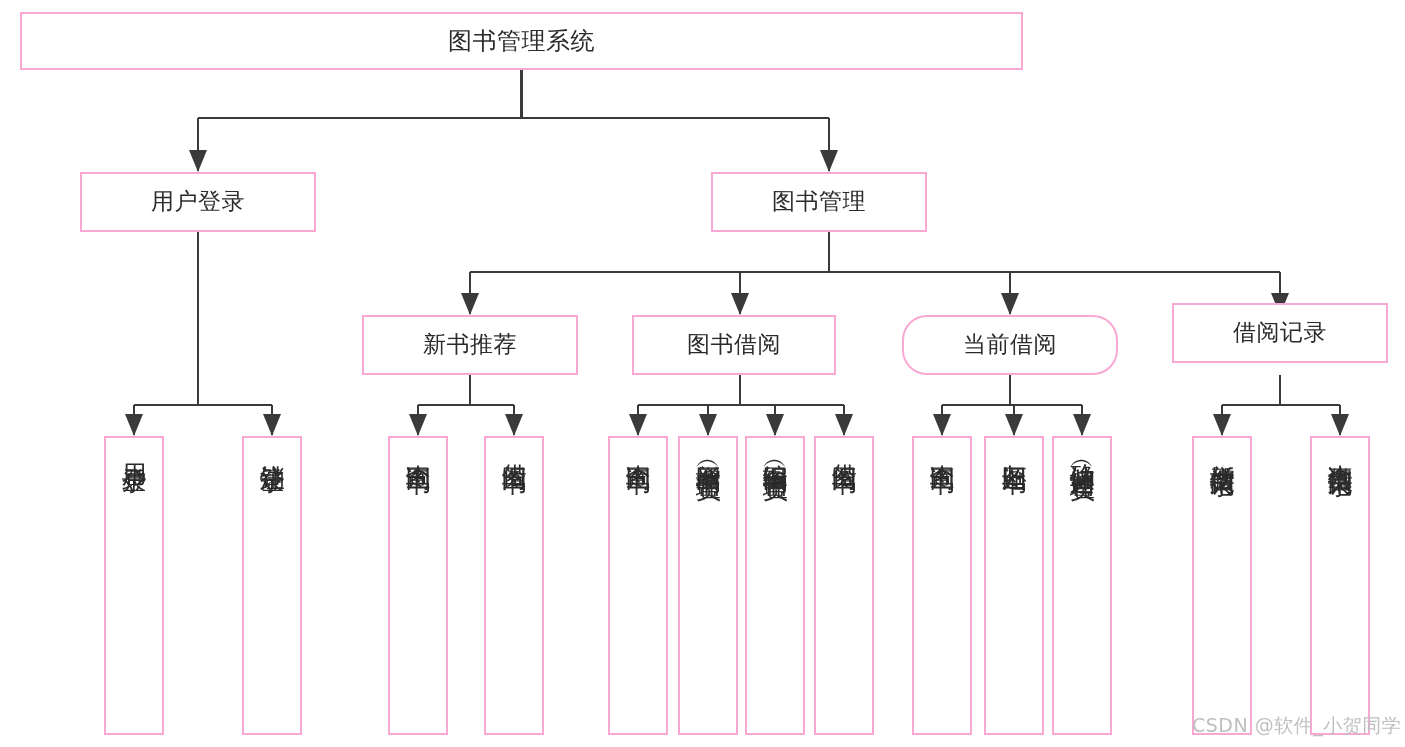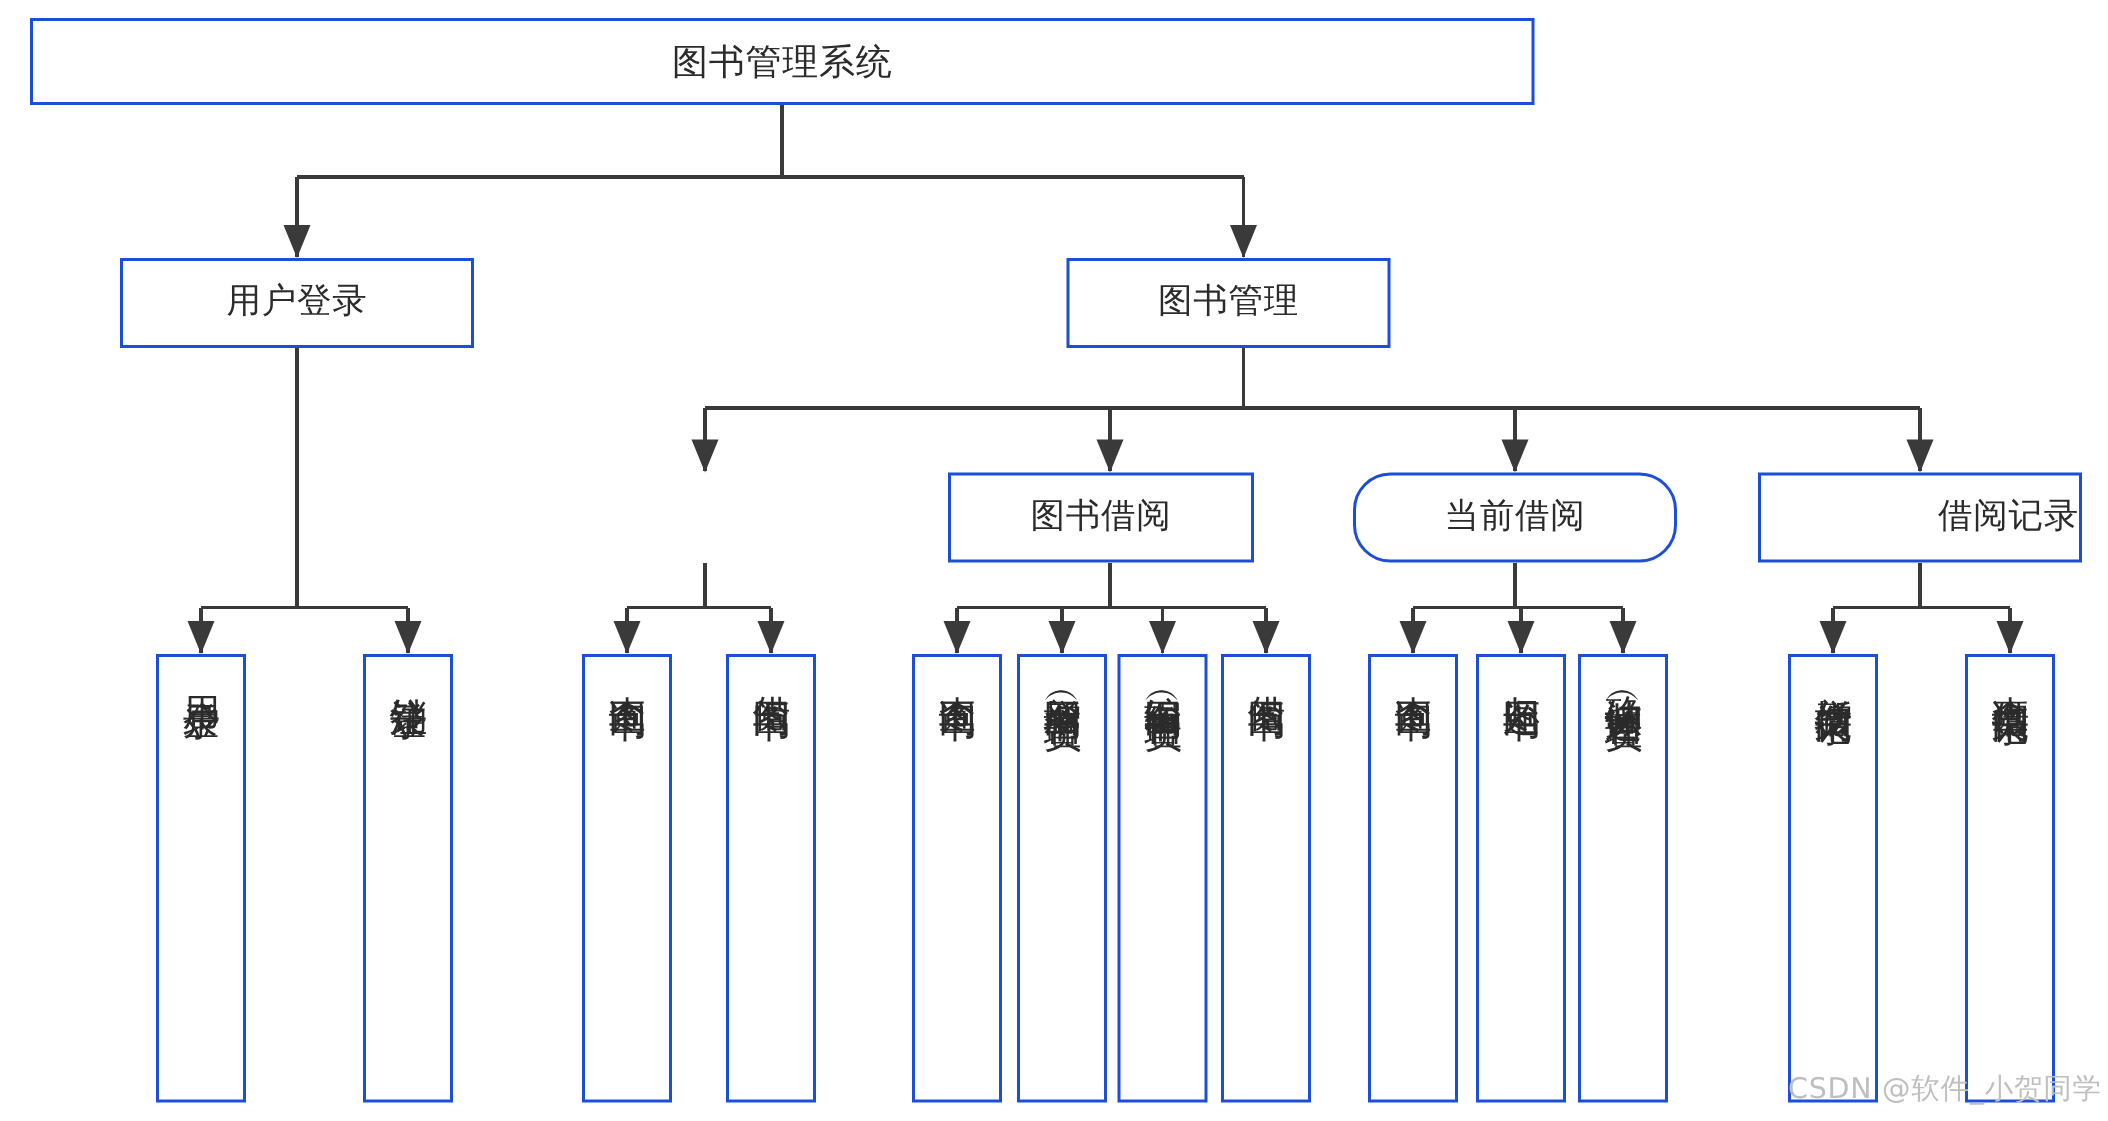--- a/index.html
+++ b/index.html
@@ -20,21 +20,21 @@
     position:absolute;
     left:0; top:0;
     width:1405px;
     height:747px;
     pointer-events:none;
   }
   .node{
     position:absolute;
     box-sizing:border-box;
     background:#ffffff;
-    border:2px solid #1d4ed8;
+    border:2px solid #f9a8d4;
     display:flex;
     align-items:center;
     justify-content:center;
     z-index:3;
   }
   .node .label{
     display:block;
     text-align:center;
     color:#2b2b2b;
     letter-spacing:0.5px;
@@ -135,27 +135,30 @@
     <span class="label">图书管理系统</span>
   </div>
 
   <div class="node horiz" style="left: 80px; top: 172px; width: 236px; height: 60px;">
     <span class="label">用户登录</span>
   </div>
   <div class="node horiz" style="left: 711px; top: 172px; width: 216px; height: 60px;">
     <span class="label">图书管理</span>
   </div>
 
+  <div class="node horiz" style="left: 362px; top: 315px; width: 216px; height: 60px;">
+    <span class="label">新书推荐</span>
+  </div>
   <div class="node horiz" style="left: 632px; top: 315px; width: 204px; height: 60px;">
     <span class="label">图书借阅</span>
   </div>
   <div class="node horiz" style="left: 902px; top: 315px; width: 216px; height: 60px; border-radius: 25px;">
     <span class="label">当前借阅</span>
   </div>
-  <div class="node horiz" style="left: 1172px; top: 315px; width: 216px; height: 60px; justify-content: flex-end;">
+  <div class="node horiz" style="left: 1172px; top: 303px; width: 216px; height: 60px;">
     <span class="label">借阅记录</span>
   </div>
 
   <div class="node vert" style="left: 104px; top: 436px; width: 60px; height: 299px;">
     <span class="label">用户登录</span>
   </div>
   <div class="node vert" style="left: 242px; top: 436px; width: 60px; height: 299px;">
     <span class="label">注销登录</span>
   </div>
 

